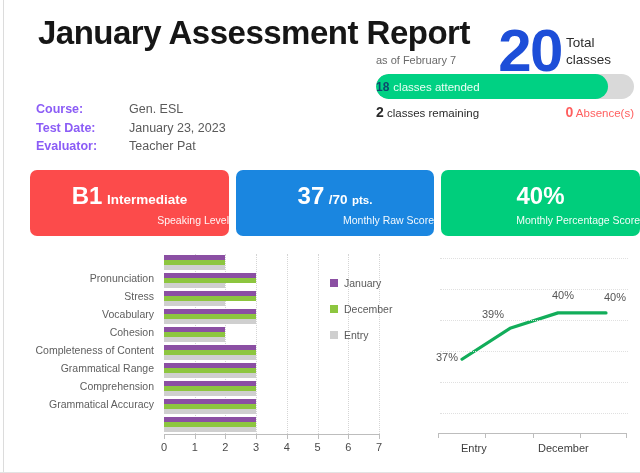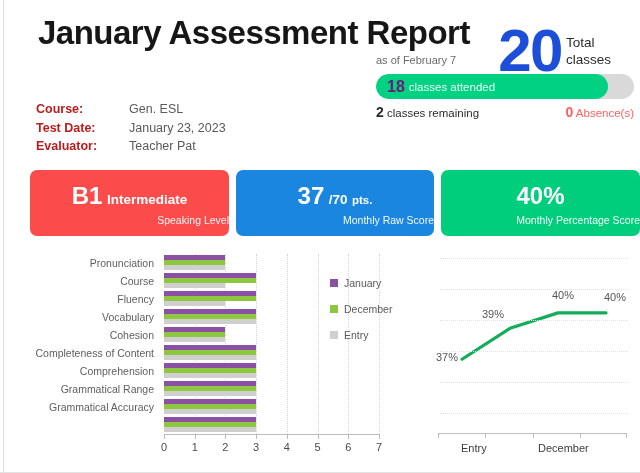--- a/index.html
+++ b/index.html
@@ -34,32 +34,32 @@
   .asof { position:absolute; left:0px; top:22px; font-size:11px; color:#6a6a6a; }
   .bar-track {
     position:absolute; left:0px; top:42px; width:258px; height:25px;
     background:#d9d9d9; border-radius:13px; overflow:hidden;
   }
   .bar-fill {
     position:absolute; left:0; top:0; height:25px; width:90%;
     background:#00d183; border-radius:13px;
     display:flex; align-items:center;
   }
-  .bar-fill .n { font-size:16px; font-weight:bold; color:#701a75; margin-left:11px; }
+  .bar-fill .n { font-size:12px; font-weight:bold; color:#0c4a6e; }
   .bar-fill .t { font-size:11.5px; color:#eafff5; margin-left:4px; }
   .attend-foot { position:absolute; left:0px; top:72px; width:258px; height:16px; }
   .remain { position:absolute; left:0; top:0; font-size:11.5px; color:#2b2b2b; }
   .remain b { font-size:14px; }
   .absence { position:absolute; right:0; top:0; font-size:11.5px; color:#ff5f5f; }
   .absence b { font-size:14px; }
 
   
   .info { position:absolute; left:36px; top:100px; font-size:12.5px; line-height:18.5px; }
   .info .row { display:flex; }
-  .info .k { width:93px; font-weight:bold; color:#b91c1c; }
+  .info .k { width:93px; font-weight:bold; color:#8b5cf6; }
   .info .v { color:#5a5a5a; }
 
   
   .cards { position:absolute; left:30px; top:170px; width:580px; height:66px; }
   .card {
     position:absolute; top:0; height:66px; border-radius:7px;
     color:#fff; text-align:center;
   }
   .card .big { font-size:24px; font-weight:bold; line-height:24px;margin-top:16px; }
   .card .sup { font-size:13.5px; font-weight:bold; }
@@ -67,21 +67,21 @@
   .card .main-line { margin-top:14px; white-space:nowrap; }
   .card .sub { font-size:10.5px; margin-top:6px; opacity:0.94;text-align:right; }
   #card-red   { left:0px;   width:199px; background:#fc4b4b; }
   #card-blue  { left:206px; width:198px; background:#1a86e0; }
   #card-green { left:411px; width:199px; background:#00ce7c; }
   #card-green, #card-blue { }
   .cards { width:610px; }
 
   
   .barchart { position:absolute; left:10px; top:250px; width:415px; height:200px; }
-  .bc-labels { position:absolute; left:0; top:4px; width:152px; }
+  .bc-labels { position:absolute; left:0; top:19px; width:152px; }
   .bc-label {
     height:18px; line-height:18px; text-align:right;
     font-size:10.5px; color:#5e5e5e; white-space:nowrap;
     padding-right:8px; box-sizing:border-box;
   }
   .bc-plot { position:absolute; left:154px; top:4px; width:215px; height:180px; }
   .bc-grid { position:absolute; inset:0; }
   .bc-gl { position:absolute; top:0; width:1px; height:180px; border-left:1px dotted #d5d5d5; }
   .bc-row { position:relative; height:18px; }
   .bc-bar { position:absolute; left:0; height:4.6px; }
@@ -178,27 +178,26 @@
       <div class="main-line">
         <span class="big">40%</span>
       </div>
       <div class="sub">Monthly Percentage Score</div>
     </div>
   </div>
 
   <div class="barchart">
     <div class="bc-labels" id="bcLabels">
         <div class="bc-label">Pronunciation</div>
-        <div class="bc-label">Course</div>
-        <div class="bc-label">Fluency</div>
+        <div class="bc-label">Stress</div>
         <div class="bc-label">Vocabulary</div>
         <div class="bc-label">Cohesion</div>
         <div class="bc-label">Completeness of Content</div>
+        <div class="bc-label">Grammatical Range</div>
         <div class="bc-label">Comprehension</div>
-        <div class="bc-label">Grammatical Range</div>
         <div class="bc-label">Grammatical Accuracy</div>
       </div>
     <div class="bc-plot" id="bcPlot">
       <div class="bc-grid" id="bcGrid">
           <div class="bc-gl" style="left: 30.7143px;"></div>
           <div class="bc-gl" style="left: 61.4286px;"></div>
           <div class="bc-gl" style="left: 92.1429px;"></div>
           <div class="bc-gl" style="left: 122.857px;"></div>
           <div class="bc-gl" style="left: 153.571px;"></div>
           <div class="bc-gl" style="left: 184.286px;"></div>

